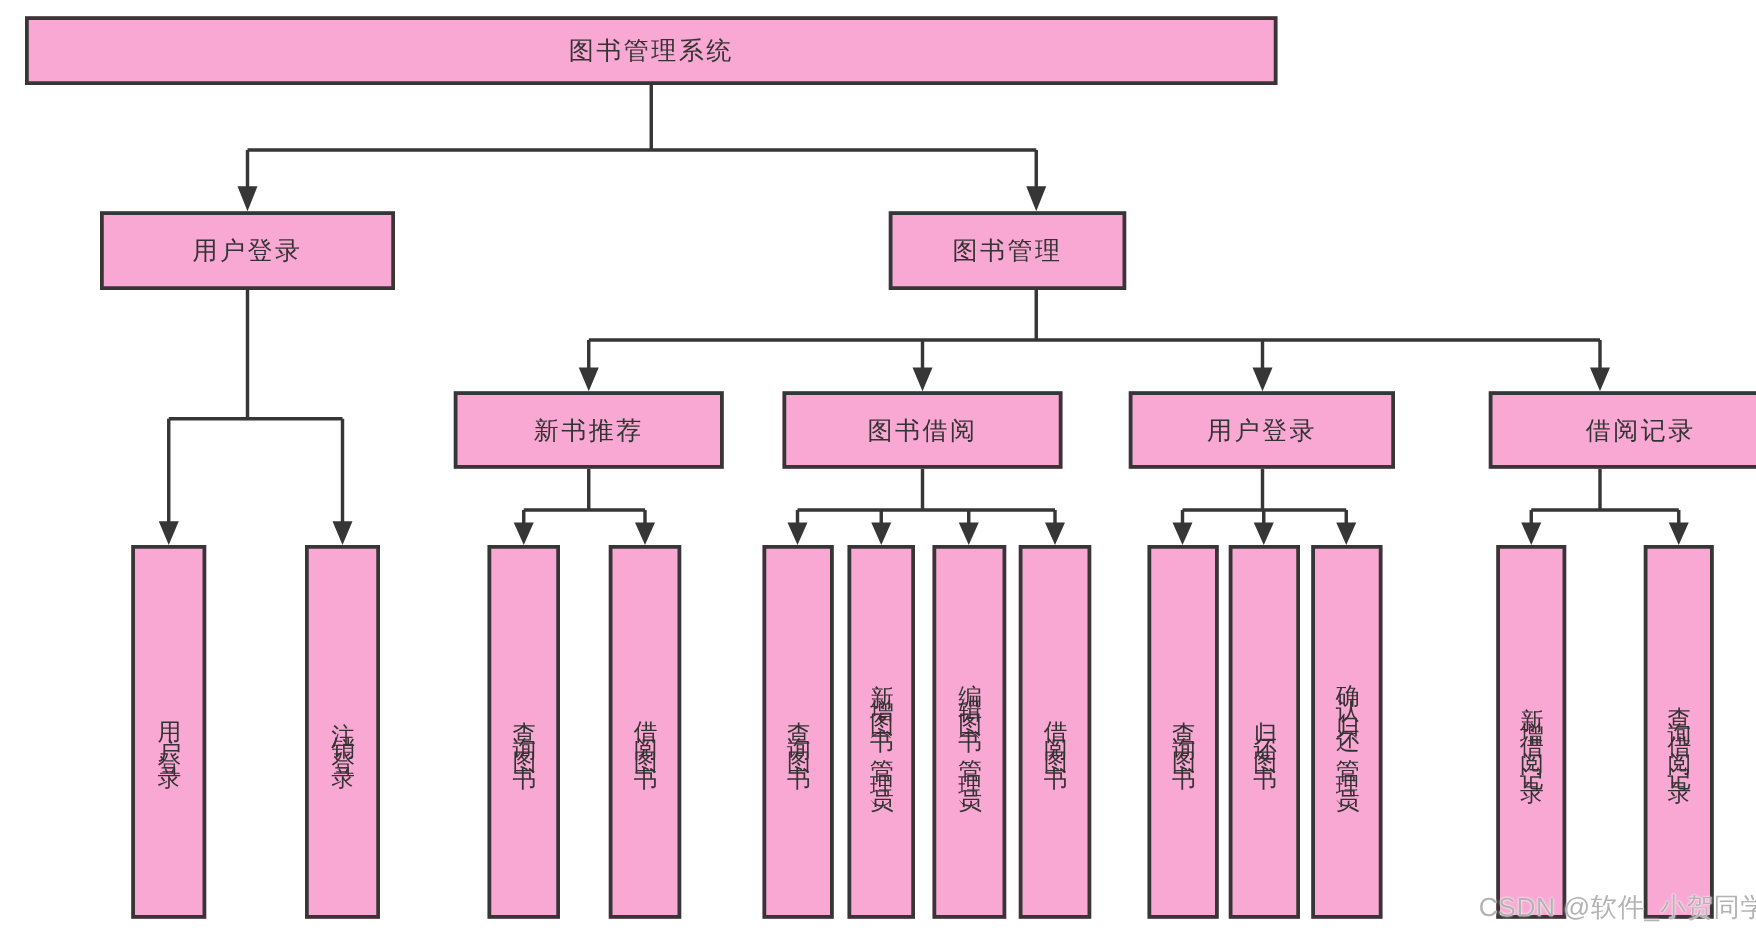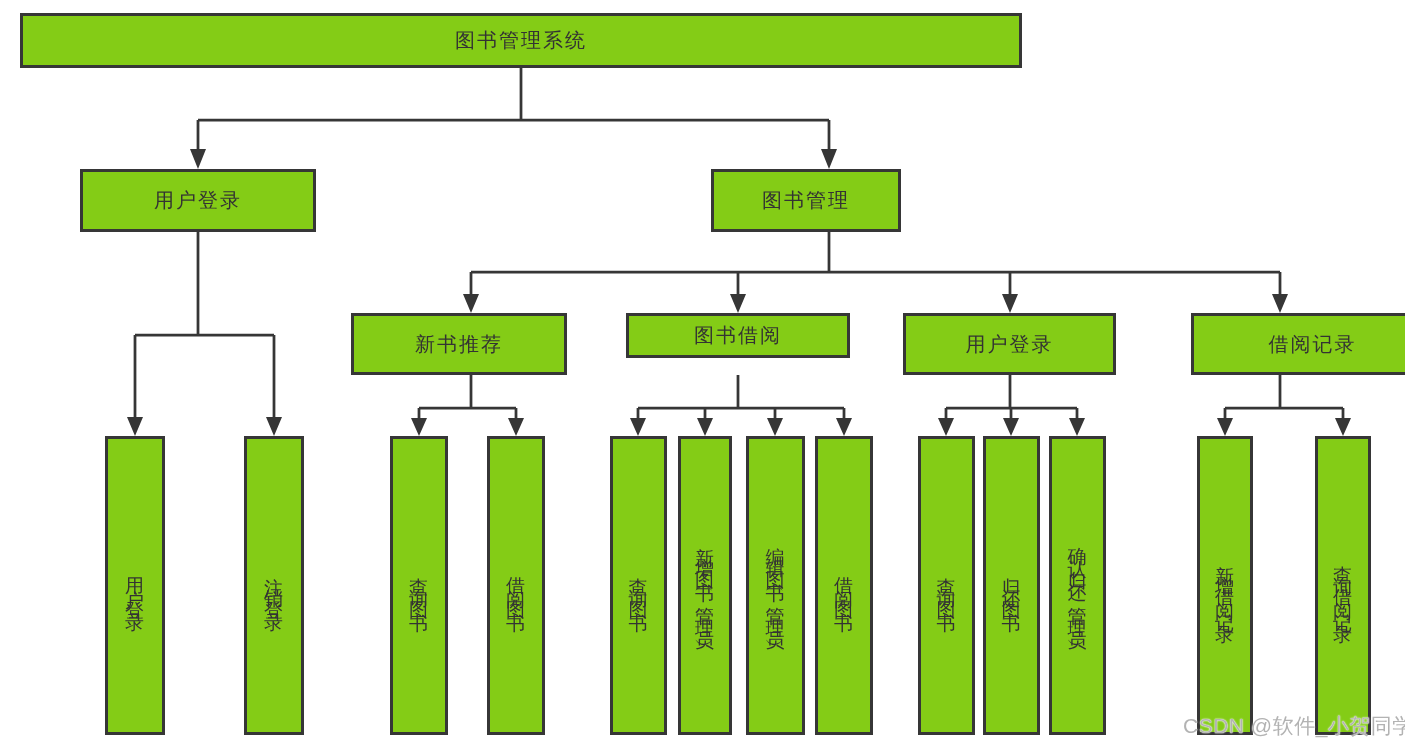--- a/index.html
+++ b/index.html
@@ -9,21 +9,21 @@
     height: 747px;
     background: #ffffff;
     font-family: "Liberation Sans", sans-serif;
     color: #333333;
     overflow: hidden;
   }
   .box {
     position: absolute;
     box-sizing: border-box;
     border: 3px solid #363636;
-    background: #84cc16;
+    background: #f9a8d4;
     display: flex;
     align-items: center;
     justify-content: center;
   }
   .box.h .label {
     font-size: 20px;
     letter-spacing: 2px;
     white-space: nowrap;
   }
   .box.v .label {
@@ -92,24 +92,24 @@
     <span class="label">图书管理系统</span>
   </div>
 
   <div class="box h" style="left:80px; top:169px; width:236px; height:63px;">
     <span class="label">用户登录</span>
   </div>
   <div class="box h" style="left:711px; top:169px; width:190px; height:63px;">
     <span class="label">图书管理</span>
   </div>
 
-  <div class="box h" style="left:351px; top:313px; width:216px; height:62px;">
+  <div class="box h" style="left:363px; top:313px; width:216px; height:62px;">
     <span class="label">新书推荐</span>
   </div>
-  <div class="box h" style="left:626px; top:313px; width:224px; height:45px;">
+  <div class="box h" style="left:626px; top:313px; width:224px; height:62px;">
     <span class="label">图书借阅</span>
   </div>
   <div class="box h" style="left:903px; top:313px; width:213px; height:62px;">
     <span class="label">用户登录</span>
   </div>
   <div class="box h" style="left:1175px; top:313px; width:243px; height:62px;margin-left:16px;">
     <span class="label">借阅记录</span>
   </div>
 
   <div class="box v" style="left:105px; top:436px; width:60px; height:299px;">

